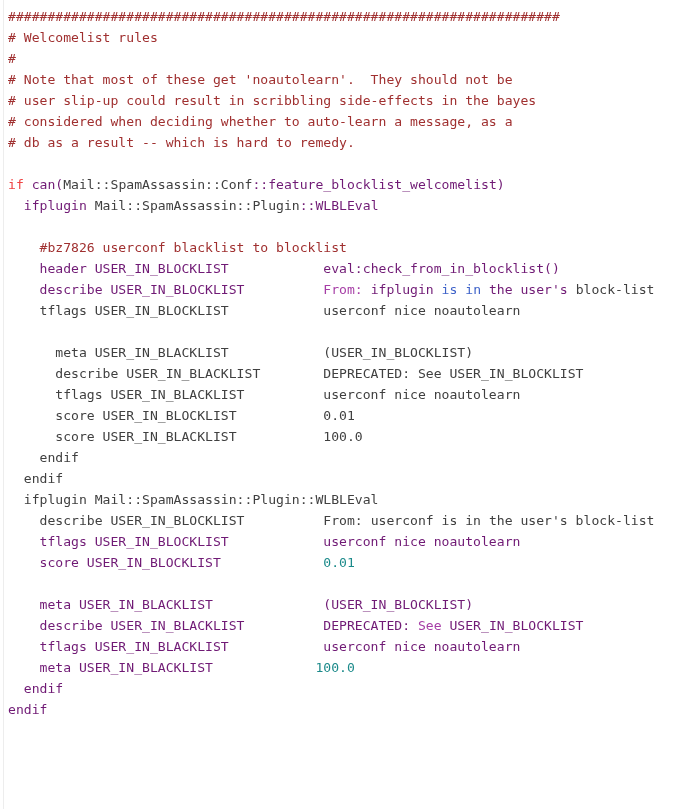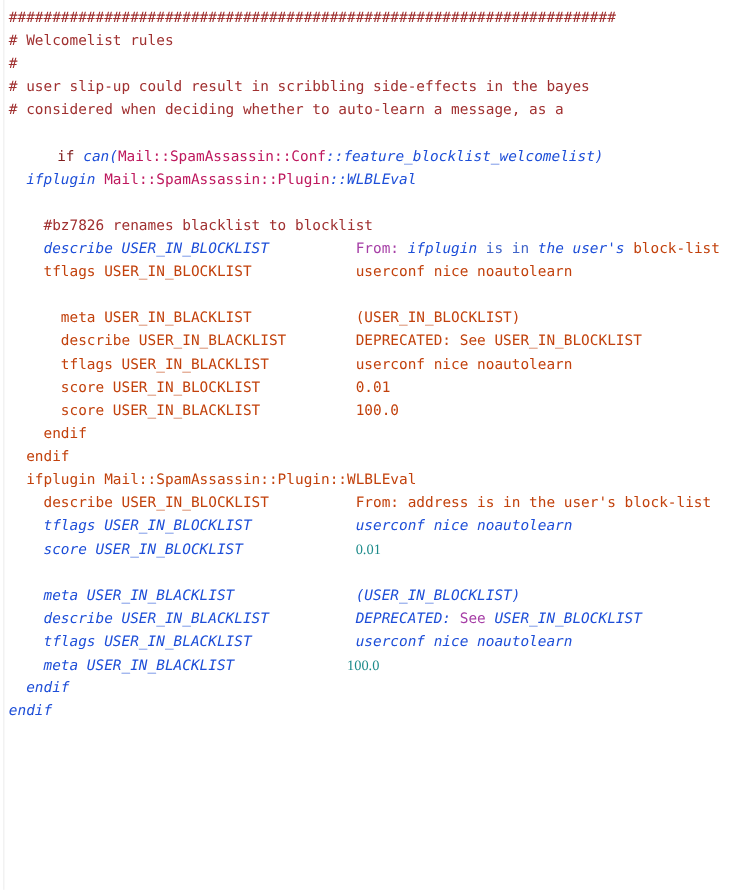--- a/index.html
+++ b/index.html
@@ -50,57 +50,60 @@
   }
 
   .ln {
     display: block;
     height: 21px;
     white-space: pre;
   }
 
   
   .t-comment   { color: #a03030; }          
-  .t-keyword   { color: #7f1d1d; margin-left: 44px; }          
-  .t-plain     { color: #1d4ed8; font-style: italic; }          
-  .t-ns        { color: #be185d; }          
-  .t-added     { color: #c2410c; }          
+  .t-keyword   { color: #ef4444; }          
+  .t-plain     { color: #701a75; }          
+  .t-ns        { color: #404040; }          
+  .t-added     { color: #404040; }          
   .t-magenta   { color: #a63ea6; }          
-  .t-teal      { color: #1b8a8a; font-family: Liberation Serif, serif; }          
+  .t-teal      { color: #1b8a8a; }          
   .t-blue      { color: #3f63c9; margin-top: 36px; }          
 </style>
 </head>
 <body>
 
 <div id="code-viewer">
 
   <div id="gutter-rule"></div>
 
   <pre id="code-block"><span class="ln"><span class="t-comment">######################################################################</span>
 </span><span class="ln"><span class="t-comment"># Welcomelist rules</span>
 </span><span class="ln"><span class="t-comment">#</span>
+</span><span class="ln"><span class="t-comment"># Note that most of these get 'noautolearn'.  They should not be</span>
 </span><span class="ln"><span class="t-comment"># user slip-up could result in scribbling side-effects in the bayes</span>
 </span><span class="ln"><span class="t-comment"># considered when deciding whether to auto-learn a message, as a</span>
+</span><span class="ln"><span class="t-comment"># db as a result -- which is hard to remedy.</span>
 </span><span class="ln"><span class="t-plain"></span>
 </span><span class="ln"><span class="t-keyword">if</span><span class="t-plain"> can(</span><span class="t-ns">Mail::SpamAssassin::Conf</span><span class="t-plain">::feature_blocklist_welcomelist)</span>
 </span><span class="ln"><span class="t-plain">  ifplugin </span><span class="t-ns">Mail::SpamAssassin::Plugin</span><span class="t-plain">::WLBLEval</span>
 </span><span class="ln"><span class="t-plain"></span>
-</span><span class="ln"><span class="t-comment">    #bz7826 renames blacklist to blocklist</span>
+</span><span class="ln"><span class="t-comment">    #bz7826 userconf blacklist to blocklist</span>
+</span><span class="ln"><span class="t-plain">    header USER_IN_BLOCKLIST            </span><span class="t-plain">eval:check_from_in_blocklist()</span>
 </span><span class="ln"><span class="t-plain">    describe USER_IN_BLOCKLIST          </span><span class="t-magenta">From:</span><span class="t-plain"> ifplugin </span><span class="t-blue">is in</span><span class="t-plain"> the user's </span><span class="t-added">block-list</span>
 </span><span class="ln"><span class="t-added">    tflags USER_IN_BLOCKLIST            </span><span class="t-added">userconf nice noautolearn</span>
 </span><span class="ln"><span class="t-plain"></span>
 </span><span class="ln"><span class="t-added">      meta USER_IN_BLACKLIST            (USER_IN_BLOCKLIST)</span>
 </span><span class="ln"><span class="t-added">      describe USER_IN_BLACKLIST        DEPRECATED: See USER_IN_BLOCKLIST</span>
 </span><span class="ln"><span class="t-added">      tflags USER_IN_BLACKLIST          userconf nice noautolearn</span>
 </span><span class="ln"><span class="t-added">      score USER_IN_BLOCKLIST           0.01</span>
 </span><span class="ln"><span class="t-added">      score USER_IN_BLACKLIST           100.0</span>
 </span><span class="ln"><span class="t-added">    endif</span>
 </span><span class="ln"><span class="t-added">  endif</span>
 </span><span class="ln"><span class="t-added">  ifplugin Mail::SpamAssassin::Plugin::WLBLEval</span>
-</span><span class="ln"><span class="t-added">    describe USER_IN_BLOCKLIST          </span><span class="t-added">From:</span><span class="t-added"> address is in the user's </span><span class="t-added">block-list</span>
+</span><span class="ln"><span class="t-added">    describe USER_IN_BLOCKLIST          </span><span class="t-added">From:</span><span class="t-added"> userconf is in the user's </span><span class="t-added">block-list</span>
 </span><span class="ln"><span class="t-plain">    tflags USER_IN_BLOCKLIST            userconf nice noautolearn</span>
 </span><span class="ln"><span class="t-plain">    score USER_IN_BLOCKLIST             </span><span class="t-teal">0.01</span>
 </span><span class="ln"><span class="t-plain"></span>
 </span><span class="ln"><span class="t-plain">    meta USER_IN_BLACKLIST              (USER_IN_BLOCKLIST)</span>
 </span><span class="ln"><span class="t-plain">    describe USER_IN_BLACKLIST          DEPRECATED: </span><span class="t-magenta">See</span><span class="t-plain"> USER_IN_BLOCKLIST</span>
 </span><span class="ln"><span class="t-plain">    tflags USER_IN_BLACKLIST            userconf nice noautolearn</span>
 </span><span class="ln"><span class="t-plain">    meta USER_IN_BLACKLIST             </span><span class="t-teal">100.0</span>
 </span><span class="ln"><span class="t-plain">  endif</span>
 </span><span class="ln"><span class="t-plain">endif</span>
 </span></pre>

